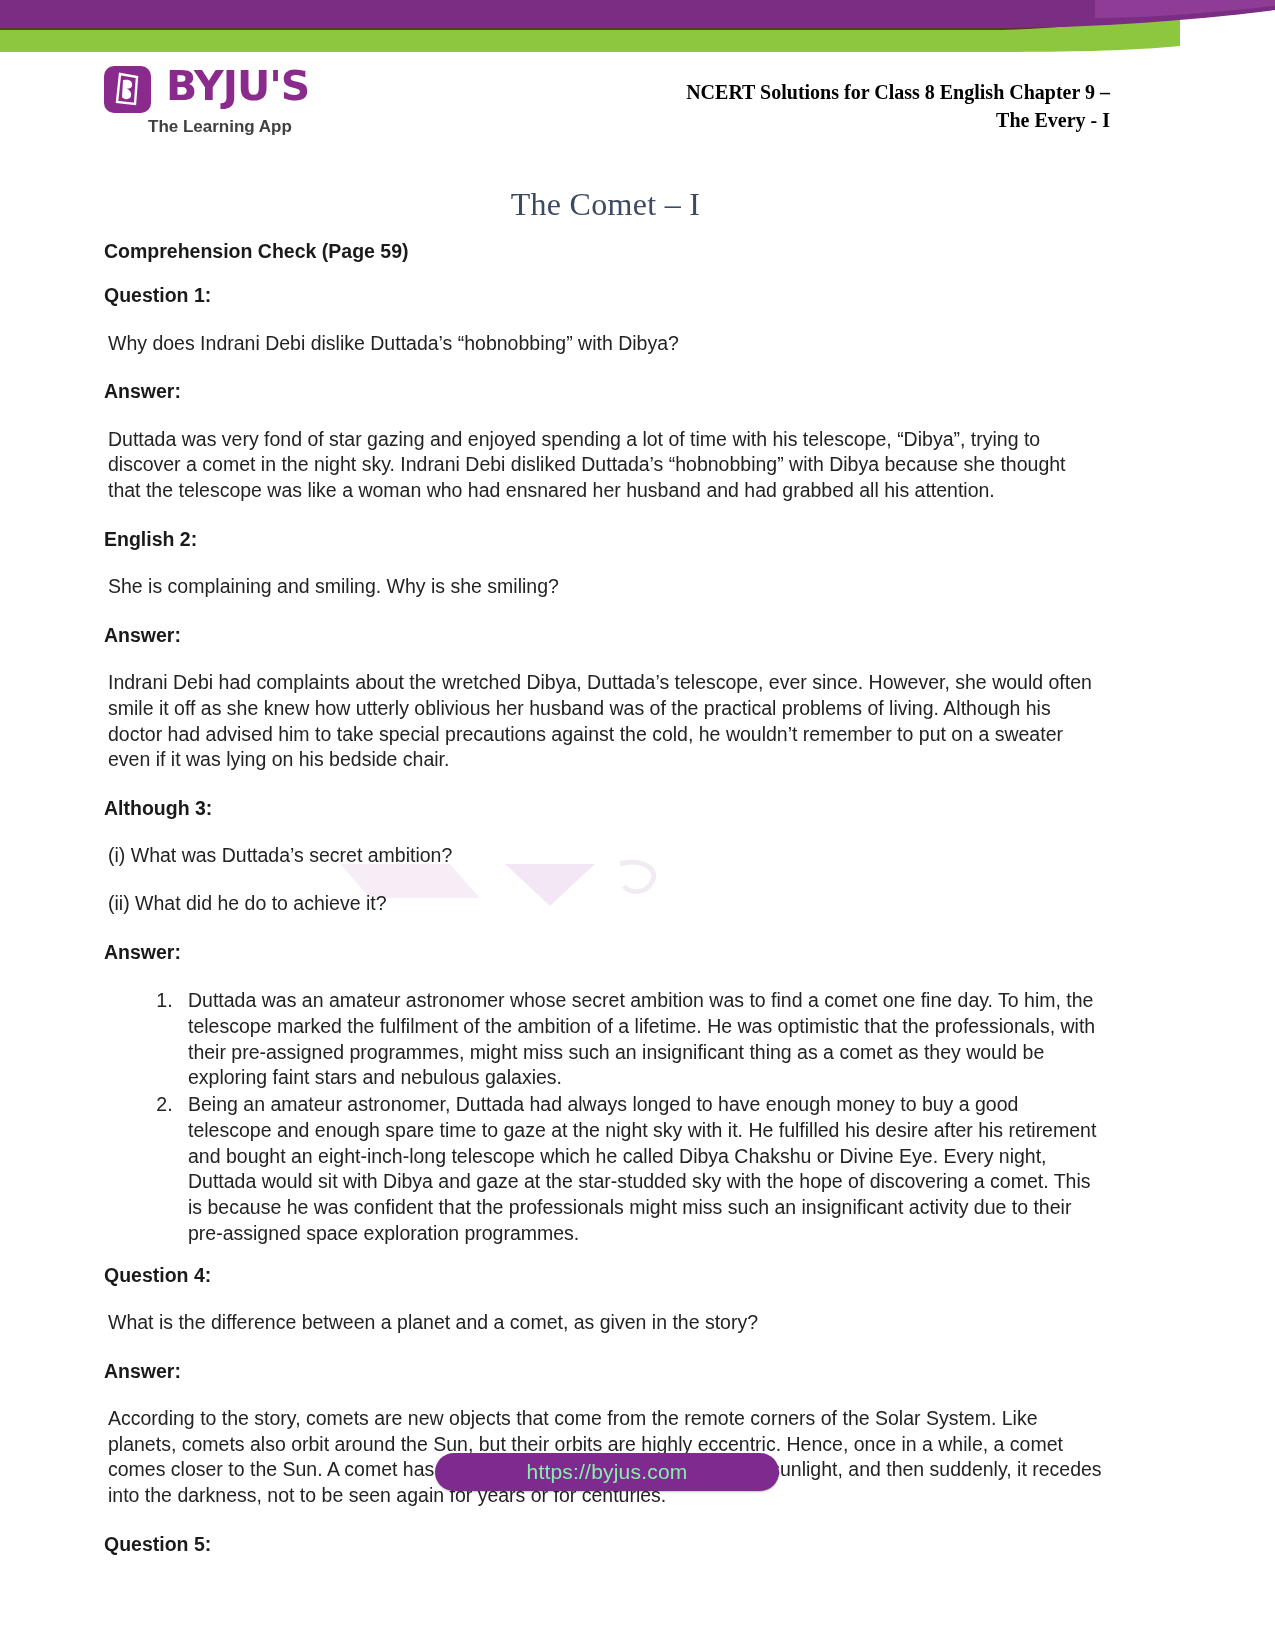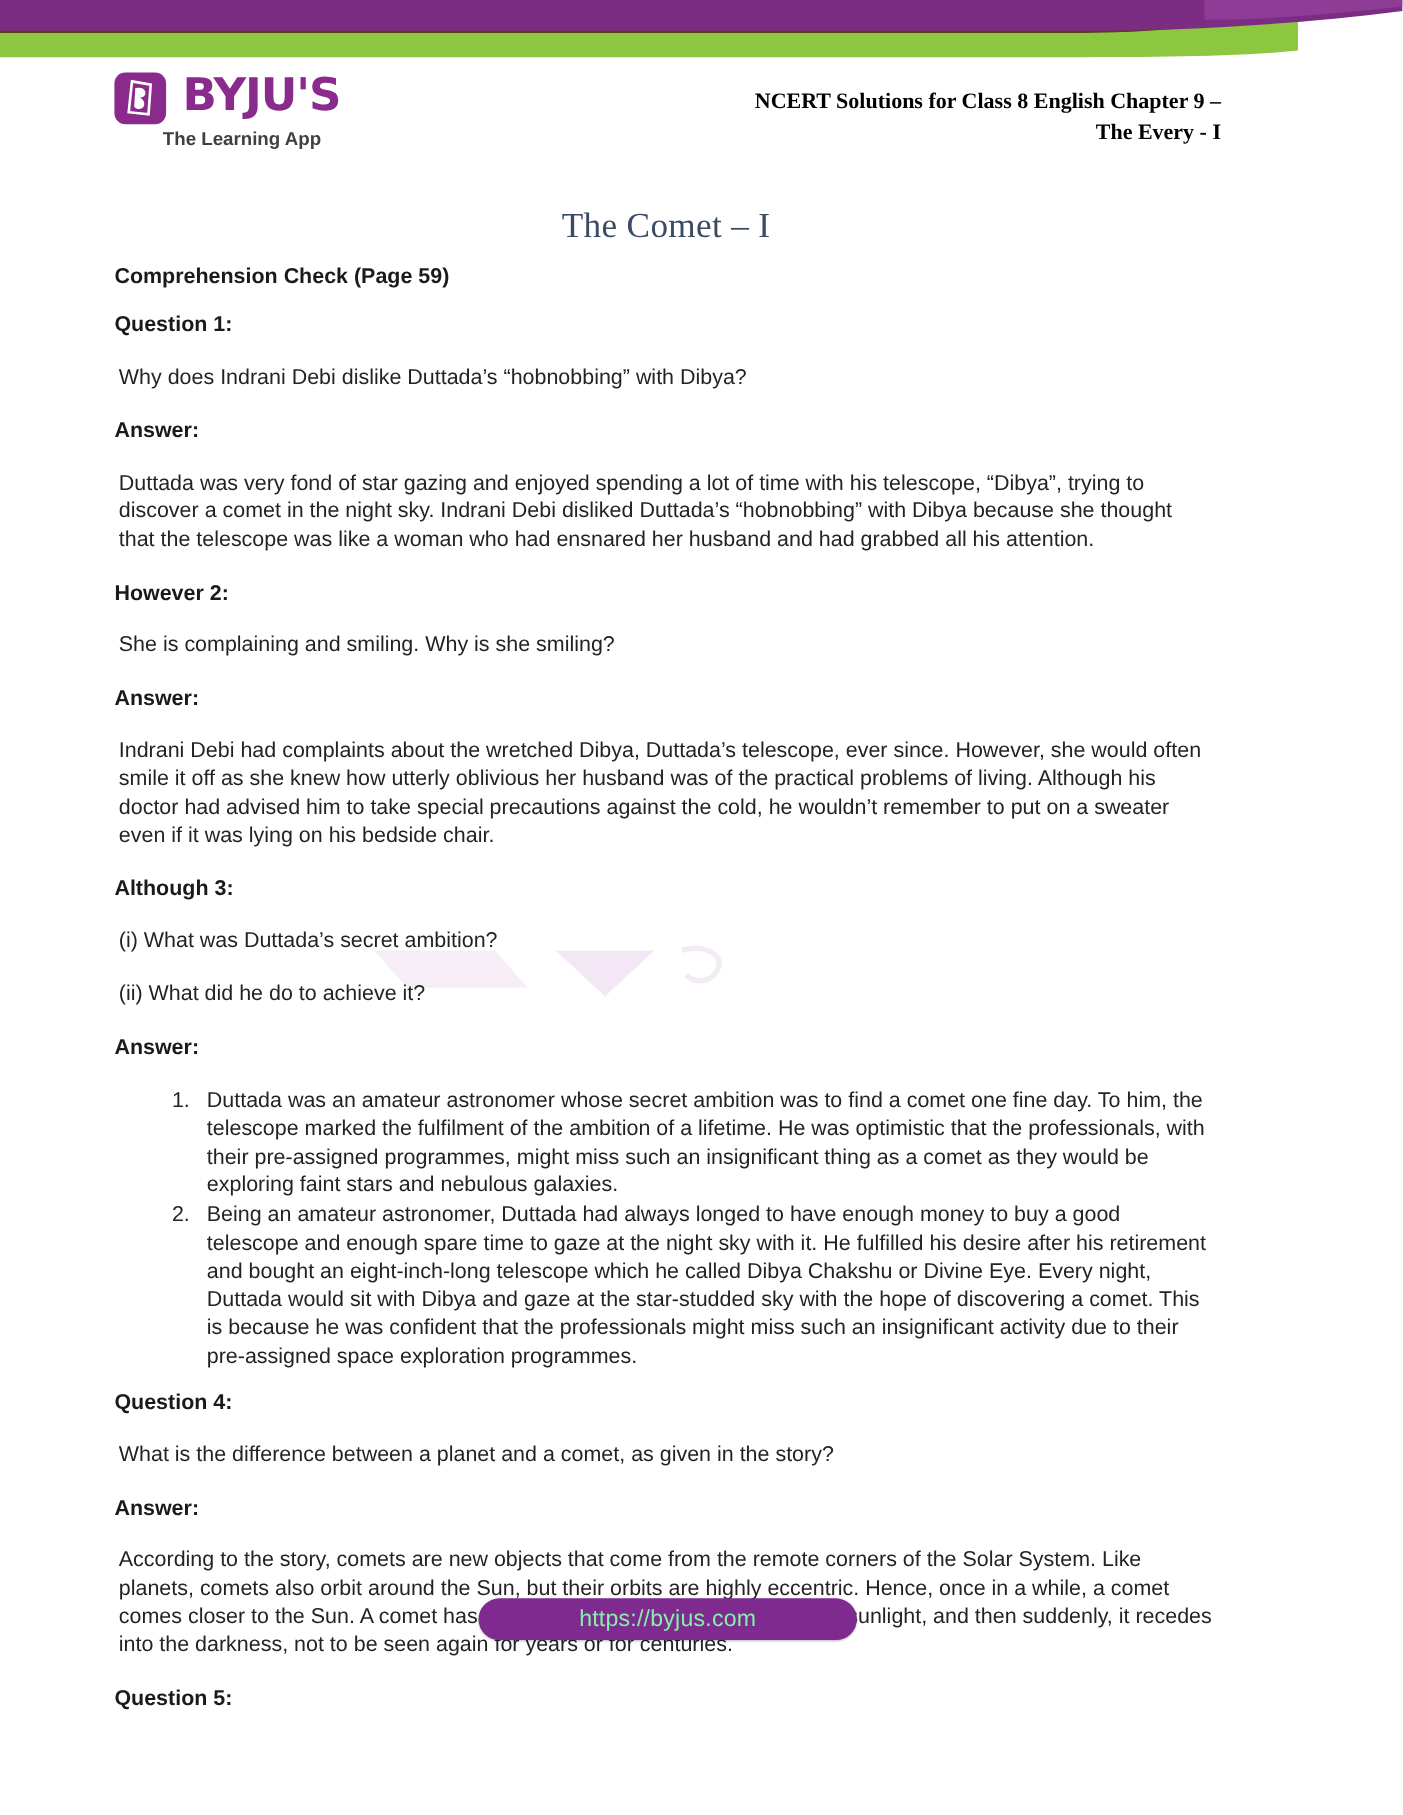--- a/index.html
+++ b/index.html
@@ -201,21 +201,21 @@
 
   <h1 class="doc-title">The Comet – I</h1>
 
   <p class="h-bold">Comprehension Check (Page 59)</p>
 
   <p class="h-bold">Question 1:</p>
   <p class="para">Why does Indrani Debi dislike Duttada’s “hobnobbing” with Dibya?</p>
   <p class="h-bold">Answer:</p>
   <p class="para">Duttada was very fond of star gazing and enjoyed spending a lot of time with his telescope, “Dibya”, trying to discover a comet in the night sky. Indrani Debi disliked Duttada’s “hobnobbing” with Dibya because she thought that the telescope was like a woman who had ensnared her husband and had grabbed all his attention.</p>
 
-  <p class="h-bold">However 2:</p>
+  <p class="h-bold">English 2:</p>
   <p class="para">She is complaining and smiling. Why is she smiling?</p>
   <p class="h-bold">Answer:</p>
   <p class="para">Indrani Debi had complaints about the wretched Dibya, Duttada’s telescope, ever since. However, she would often smile it off as she knew how utterly oblivious her husband was of the practical problems of living. Although his doctor had advised him to take special precautions against the cold, he wouldn’t remember to put on a sweater even if it was lying on his bedside chair.</p>
 
   <p class="h-bold">Although 3:</p>
   <p class="para">(i) What was Duttada’s secret ambition?</p>
   <p class="para">(ii) What did he do to achieve it?</p>
   <p class="h-bold">Answer:</p>
   <ol class="answer-list">
     <li>Duttada was an amateur astronomer whose secret ambition was to find a comet one fine day. To him, the telescope marked the fulfilment of the ambition of a lifetime. He was optimistic that the professionals, with their pre-assigned programmes, might miss such an insignificant thing as a comet as they would be exploring faint stars and nebulous galaxies.</li>

